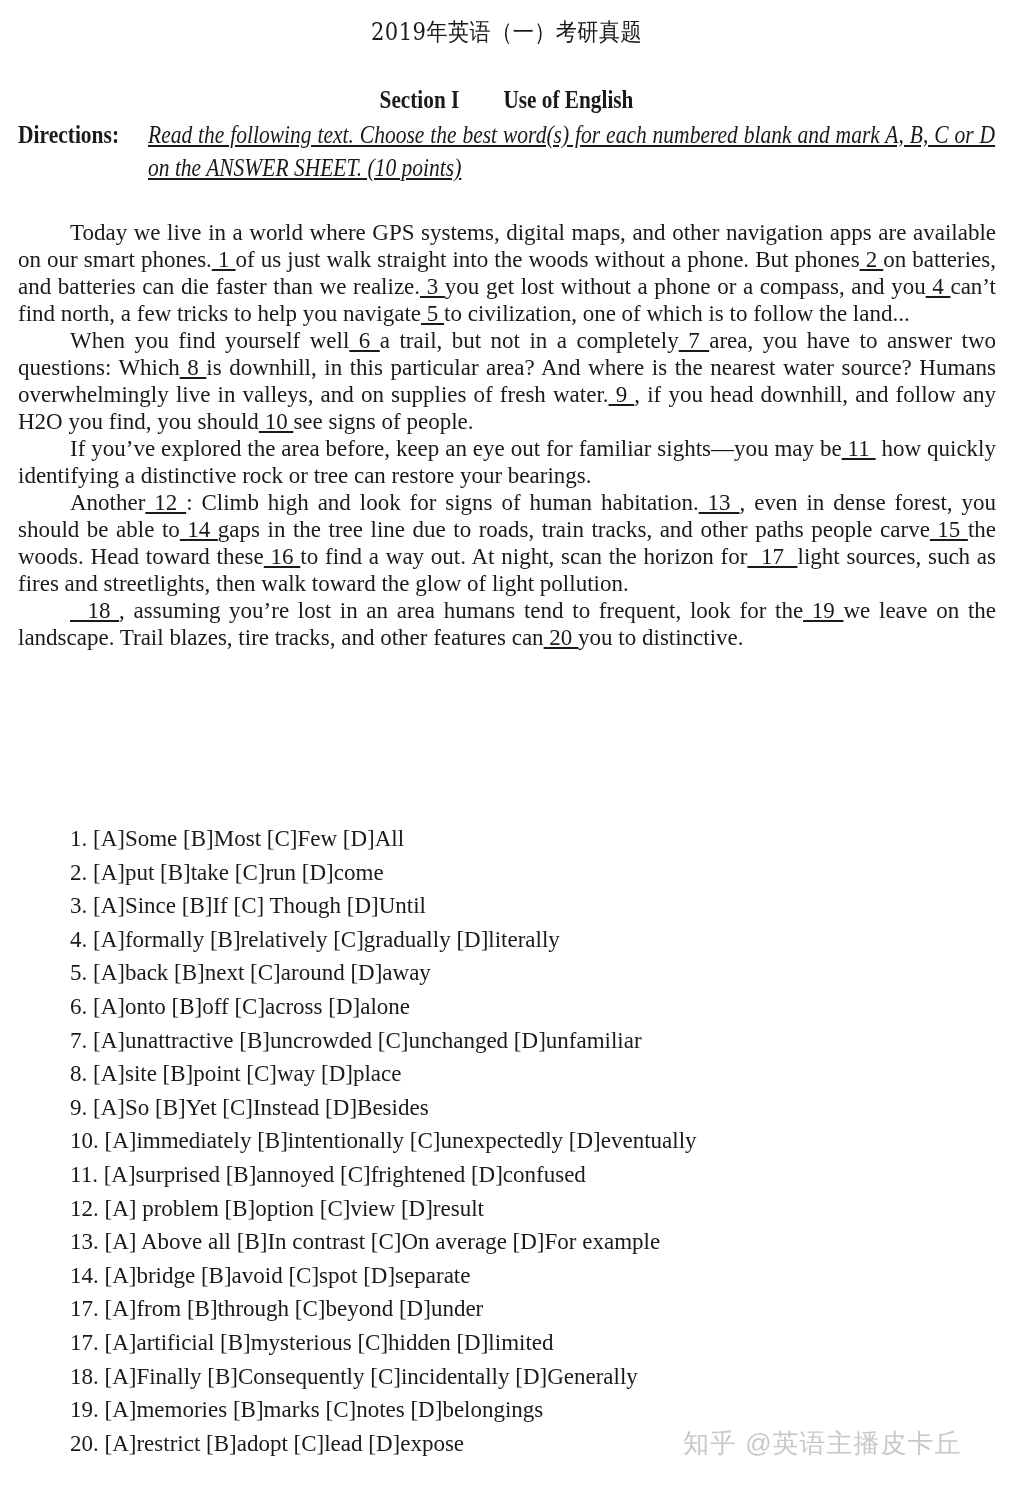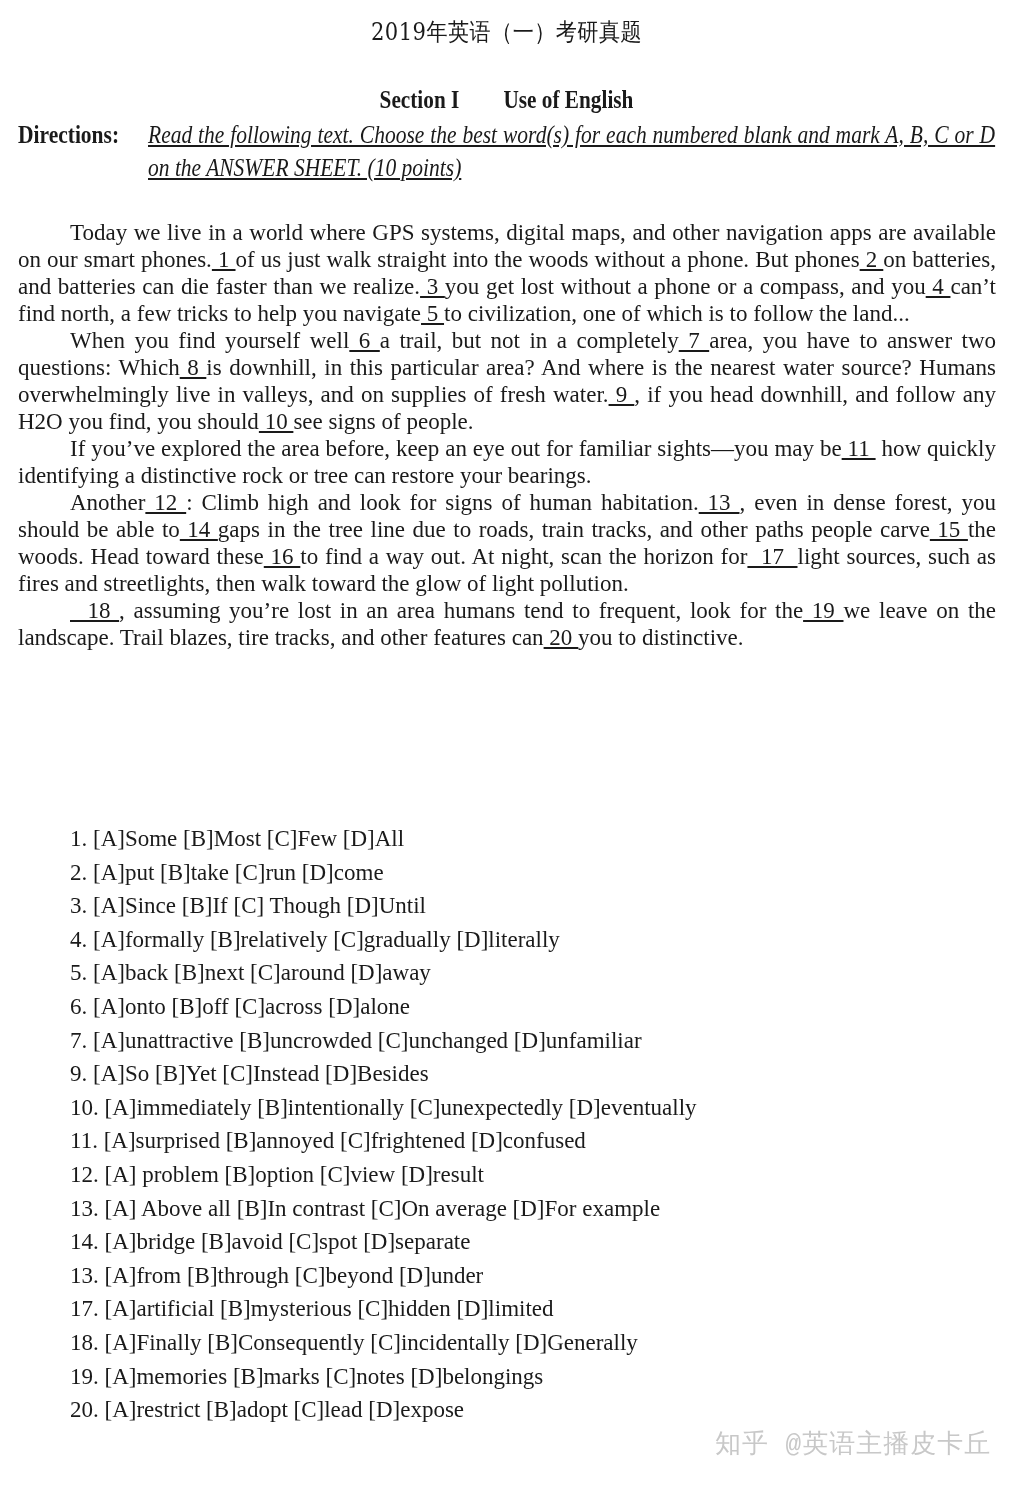--- a/index.html
+++ b/index.html
@@ -31,23 +31,22 @@
     }
     .para { text-align: justify; text-indent: 52px; margin: 0; }
     .blank { text-decoration: underline; white-space: pre; }
     .options {
       position: absolute; top: 822px; left: 70px; width: 900px;
       font-size: 23px; line-height: 33.6px;
     }
     .opt-row { white-space: nowrap; }
     .watermark {
       position: absolute; left: 683px; top: 1426px;
-      font-size: 26px; color: #c8c8c8; font-family: Liberation Mono, monospace;
+      font-size: 26px; color: #c8c8c8; font-family: Liberation Sans, sans-serif;
       letter-spacing: 1px;
-      margin-left: 32px;
     }
   </style>
 </head>
 <body>
 
 <div class="title">2019年英语（一）考研真题</div>
 
 <div class="section">
   <span>Section I</span><span class="gap"></span><span>Use of English</span>
 </div>
@@ -66,26 +65,27 @@
   </div>
 
 <div class="options" id="options">
     <div class="opt-row">1. [A]Some [B]Most [C]Few [D]All</div>
     <div class="opt-row">2. [A]put [B]take [C]run [D]come</div>
     <div class="opt-row">3. [A]Since [B]If [C] Though [D]Until</div>
     <div class="opt-row">4. [A]formally [B]relatively [C]gradually [D]literally</div>
     <div class="opt-row">5. [A]back [B]next [C]around [D]away</div>
     <div class="opt-row">6. [A]onto [B]off [C]across [D]alone</div>
     <div class="opt-row">7. [A]unattractive [B]uncrowded [C]unchanged [D]unfamiliar</div>
+    <div class="opt-row">8. [A]site [B]point [C]way [D]place</div>
     <div class="opt-row">9. [A]So [B]Yet [C]Instead [D]Besides</div>
     <div class="opt-row">10. [A]immediately [B]intentionally [C]unexpectedly [D]eventually</div>
     <div class="opt-row">11. [A]surprised [B]annoyed [C]frightened [D]confused</div>
     <div class="opt-row">12. [A] problem [B]option [C]view [D]result</div>
     <div class="opt-row">13. [A] Above all [B]In contrast [C]On average [D]For example</div>
     <div class="opt-row">14. [A]bridge [B]avoid [C]spot [D]separate</div>
-    <div class="opt-row">13. [A]from [B]through [C]beyond [D]under</div>
+    <div class="opt-row">17. [A]from [B]through [C]beyond [D]under</div>
     <div class="opt-row">17. [A]artificial [B]mysterious [C]hidden [D]limited</div>
     <div class="opt-row">18. [A]Finally [B]Consequently [C]incidentally [D]Generally</div>
     <div class="opt-row">19. [A]memories [B]marks [C]notes [D]belongings</div>
     <div class="opt-row">20. [A]restrict [B]adopt [C]lead [D]expose</div>
   </div>
 
 <div class="watermark">知乎 @英语主播皮卡丘</div>
 
 </body></html>

